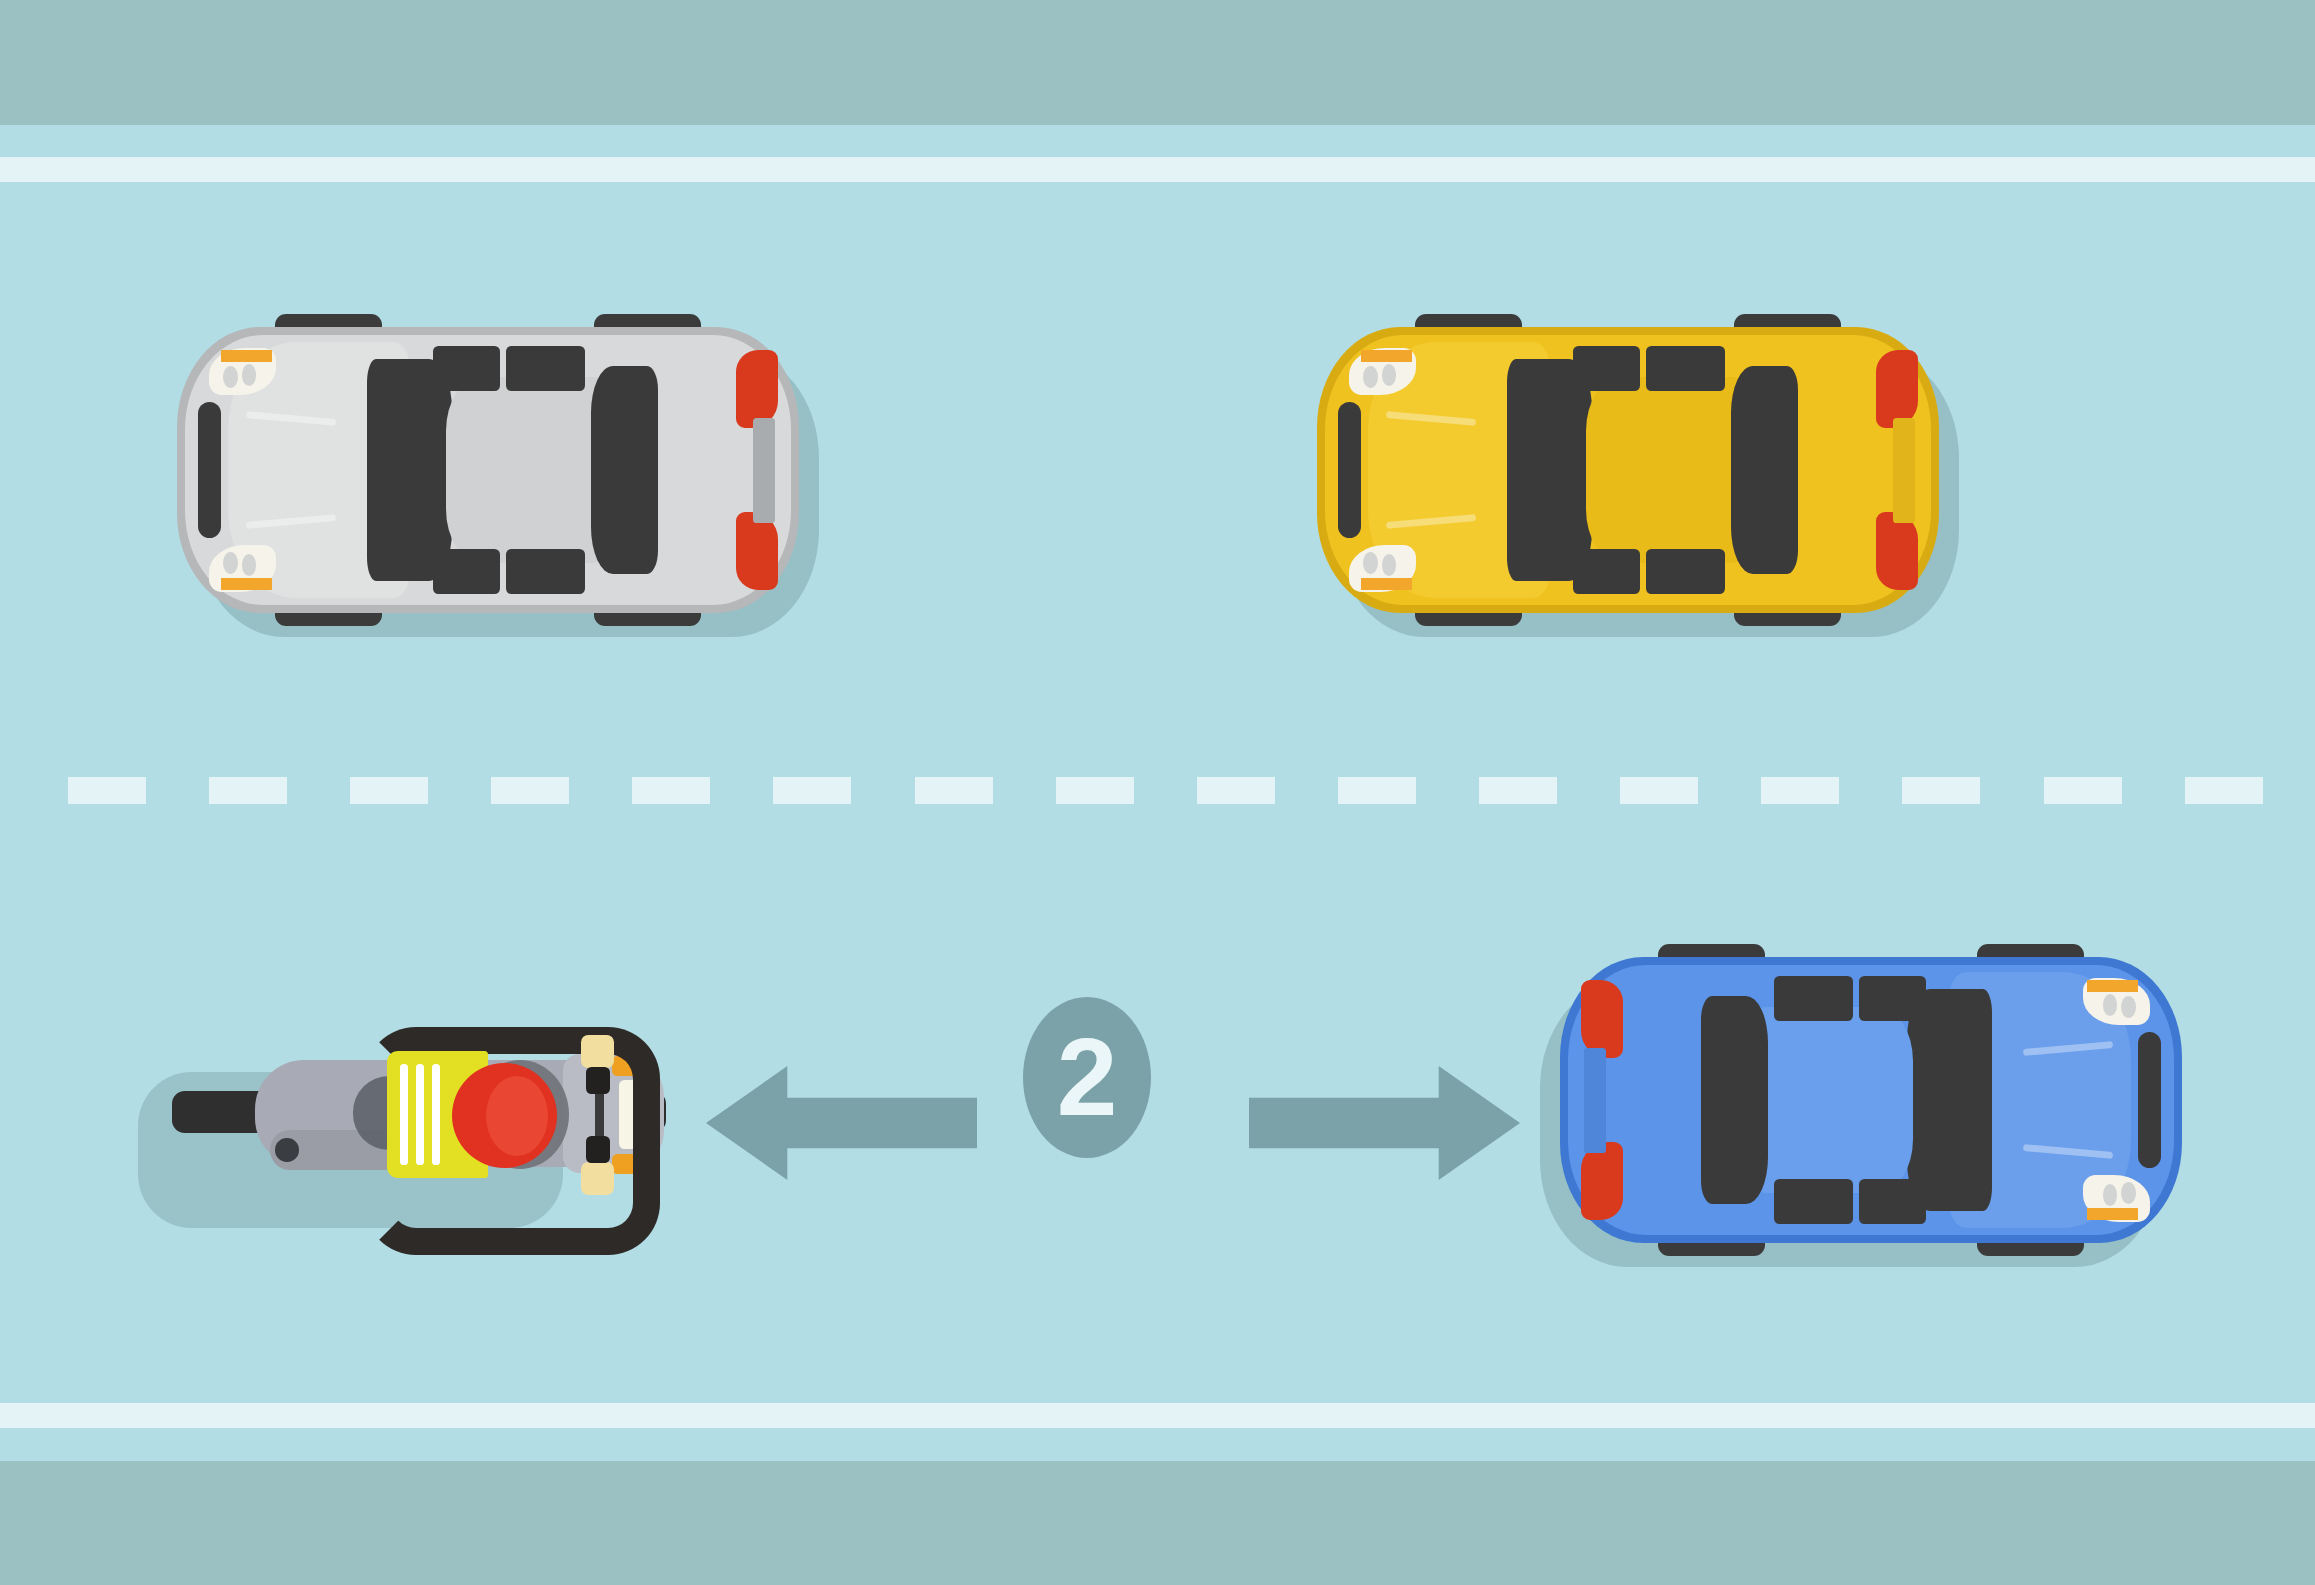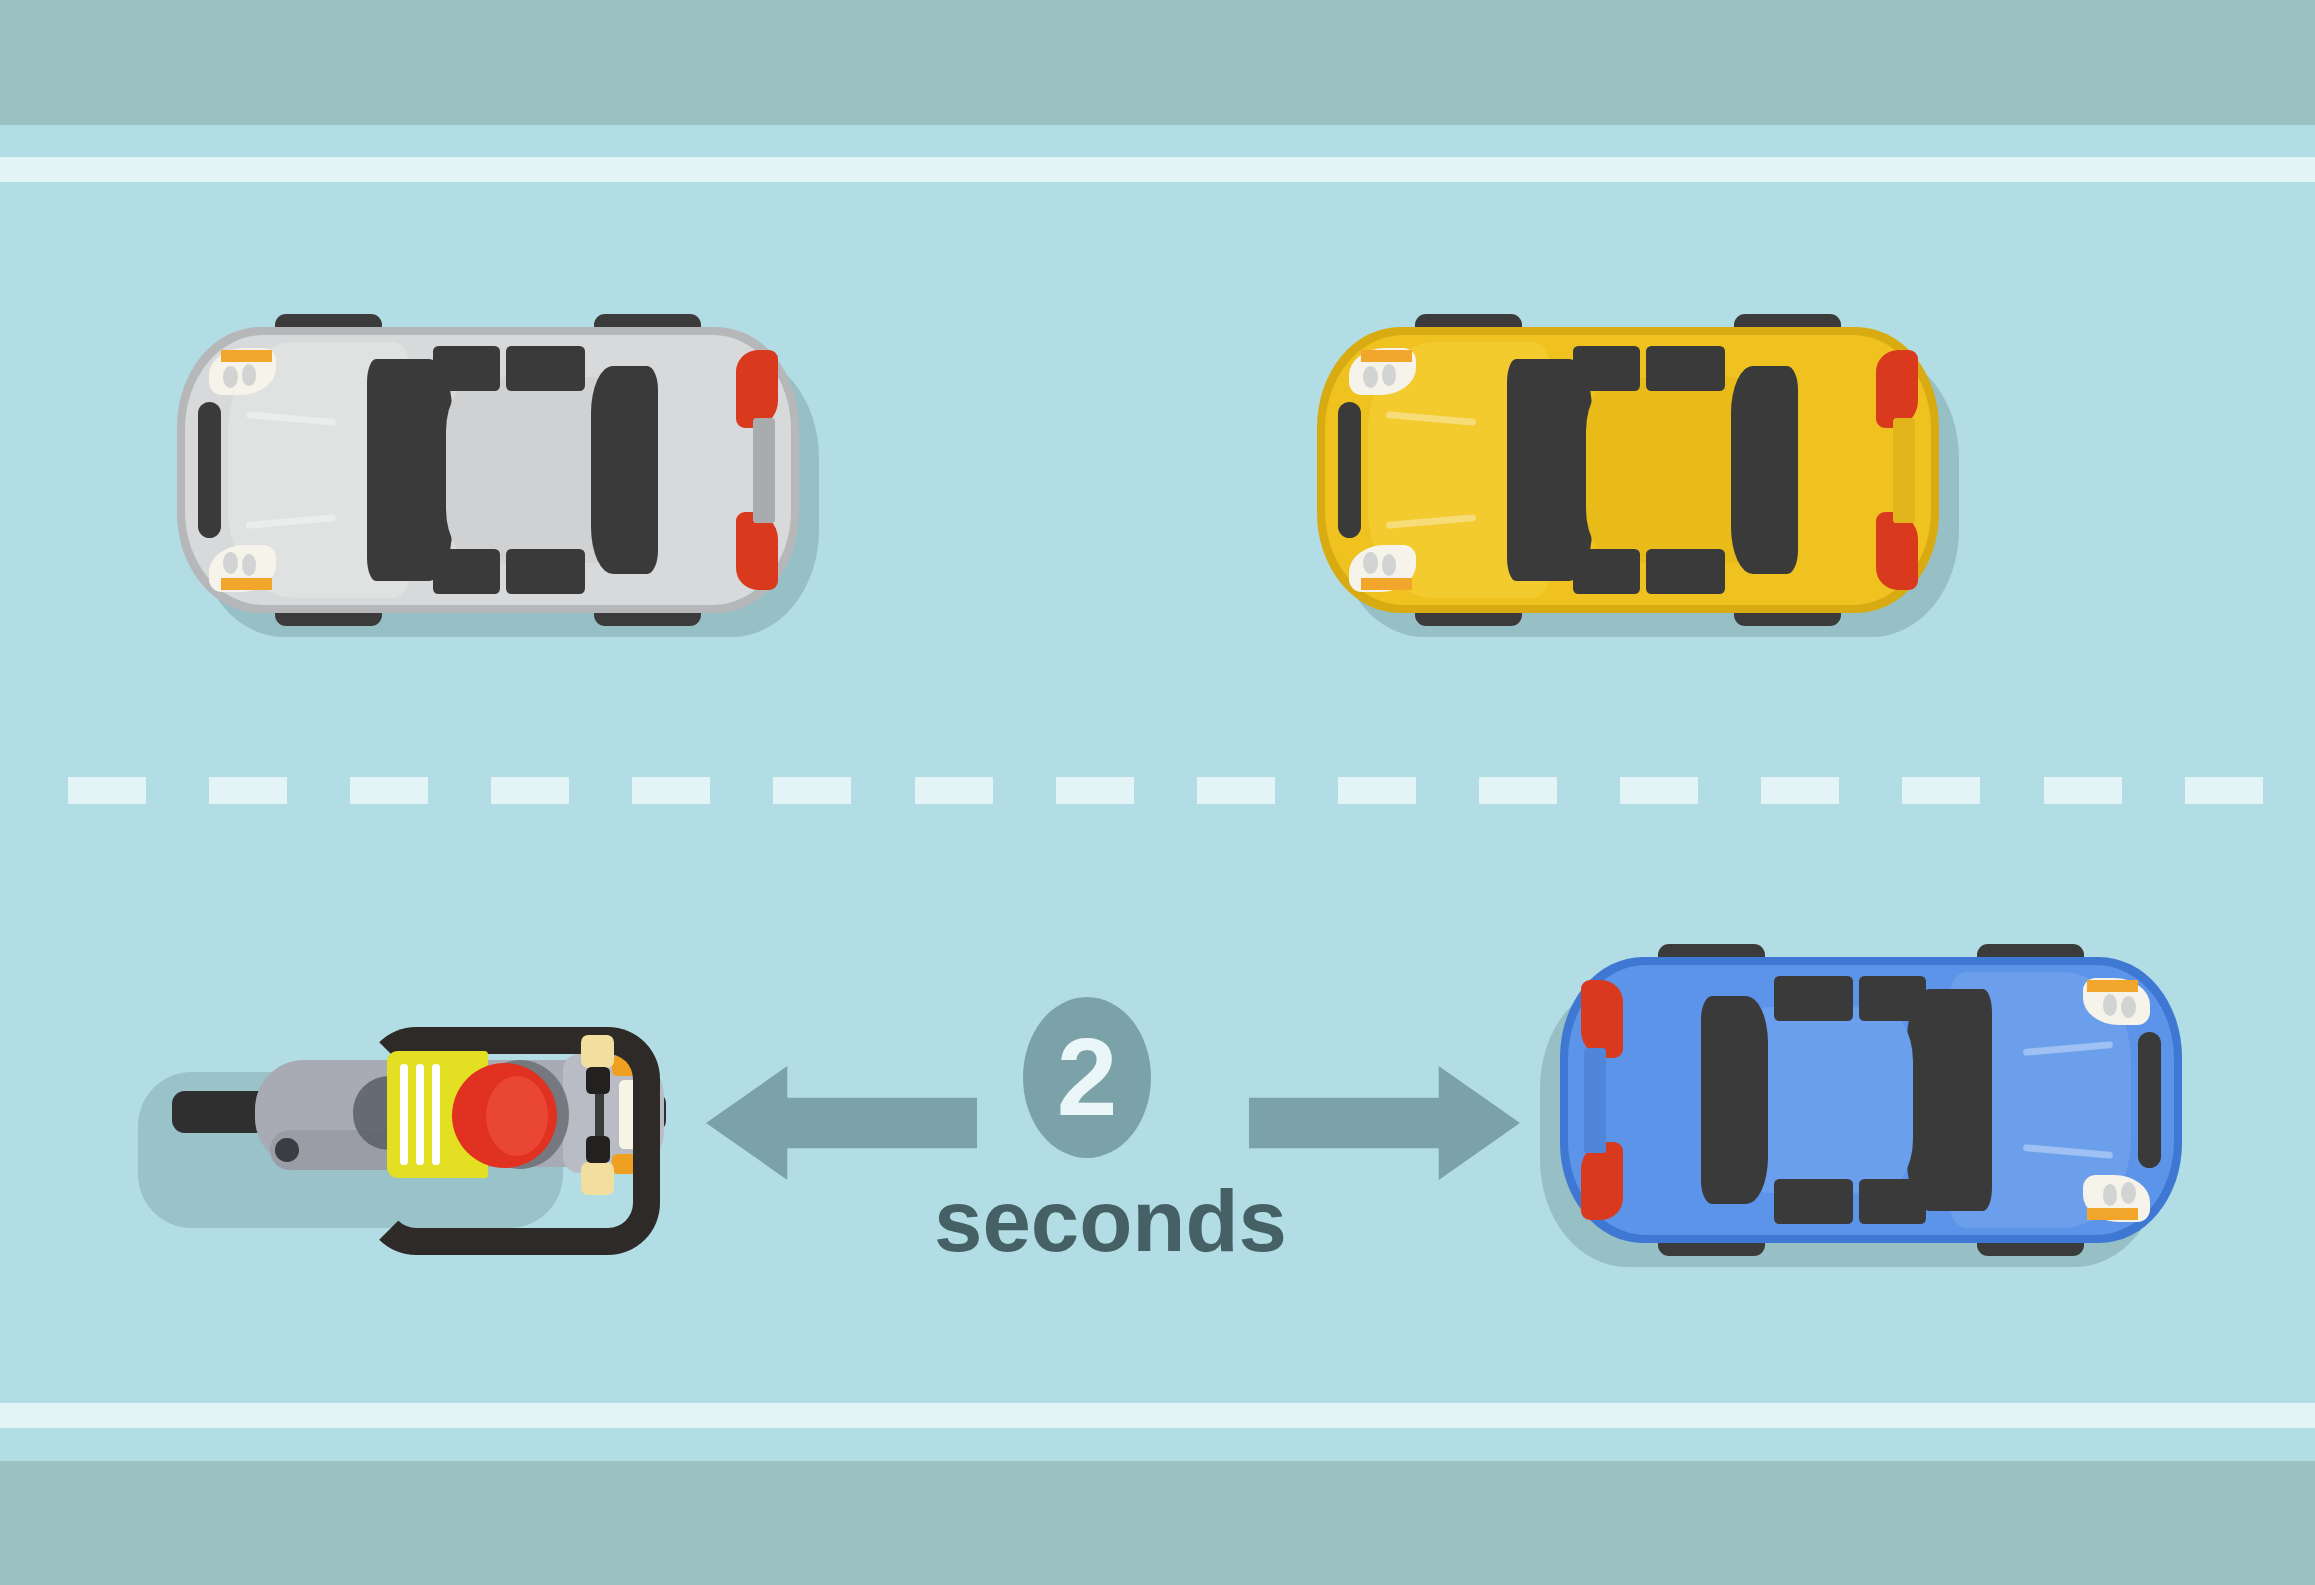--- a/index.html
+++ b/index.html
@@ -359,21 +359,20 @@
     <div class="arrow" style="left:0px;top:78px;width:271px;">
       <svg width="271" height="136" viewBox="0 0 300 150" aria-hidden="true">
         <polygon points="0,75 90,12 90,47 300,47 300,103 90,103 90,138" fill="#7ba2a8"></polygon>
       </svg>
     </div>
 
     <div id="gap-badge" style="left:317px;top:20px;">
       <span>2</span>
     </div>
 
-    <div id="gap-caption" style="left:228px;top:194px;">seconds</div>
 
     <div class="arrow" style="left:543px;top:78px;width:271px;">
       <svg width="271" height="136" viewBox="0 0 300 150" aria-hidden="true">
         <polygon points="300,75 210,12 210,47 0,47 0,103 210,103 210,138" fill="#7ba2a8"></polygon>
       </svg>
     </div>
   </div>
 
 </div>
 

